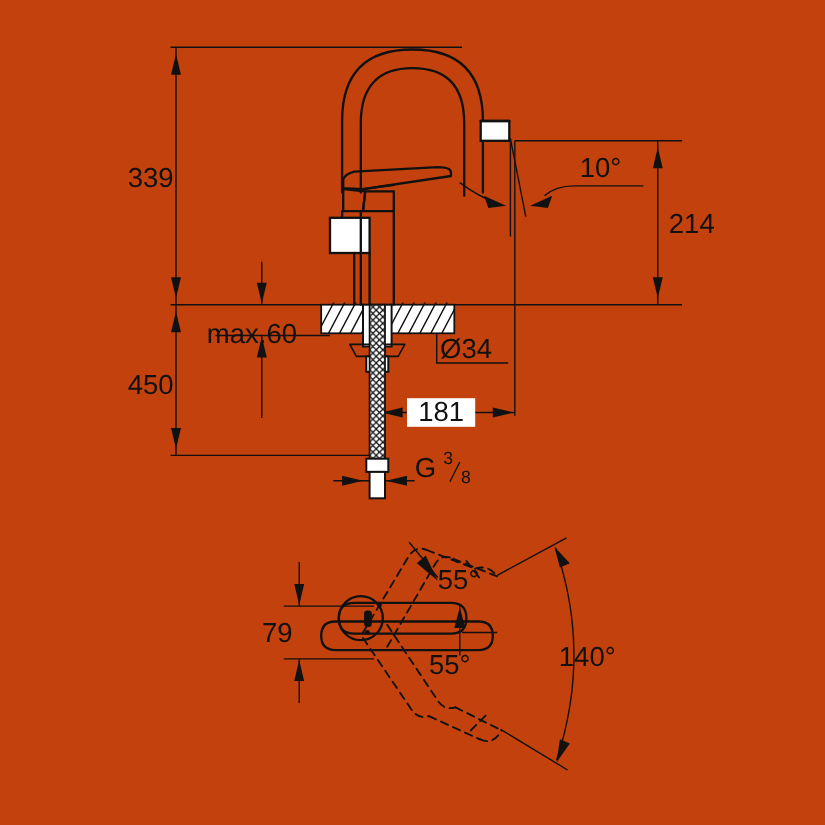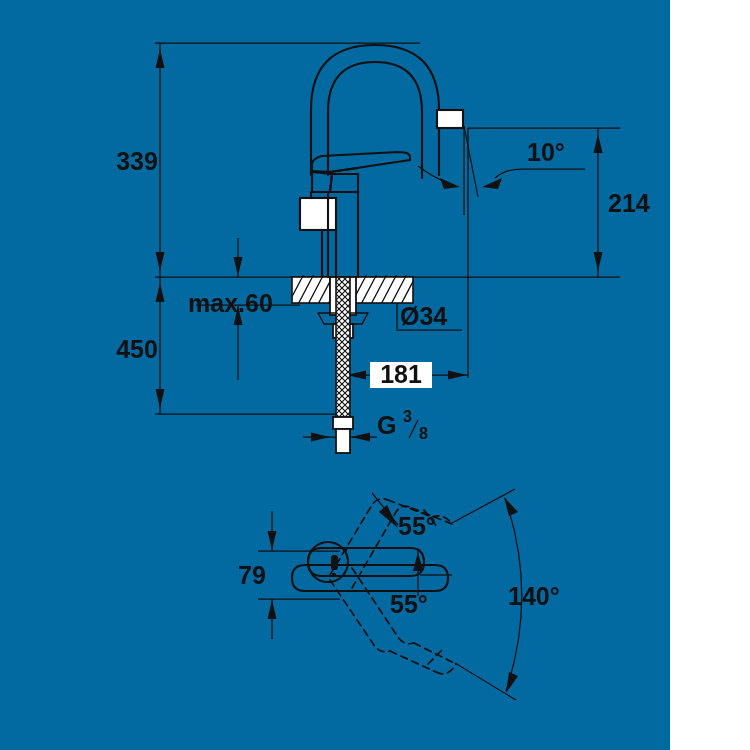--- a/index.html
+++ b/index.html
@@ -8,24 +8,23 @@
     background: #ffffff;
   }
   body {
     width: 750px;
     height: 750px;
     font-family: "Liberation Sans", sans-serif;
     overflow: hidden;
   }
   #drawing-root {
     position: relative;
-    width: 670px;
+    width: 750px;
     height: 750px;
-    background: #0369a1;
-    font-weight: bold;
+    background: #c2410c;
   }
   svg.sheet {
     display: block;
     width: 750px;
     height: 750px;
   }
   .dimtext {
     font-family: "Liberation Sans", sans-serif;
     font-size: 25px;
     fill: #111111;

